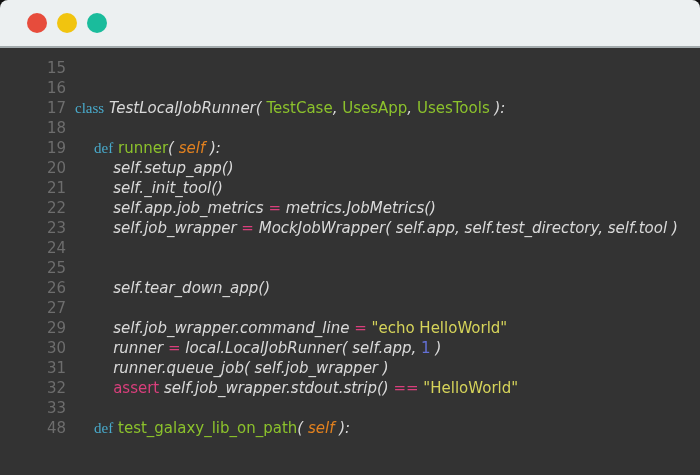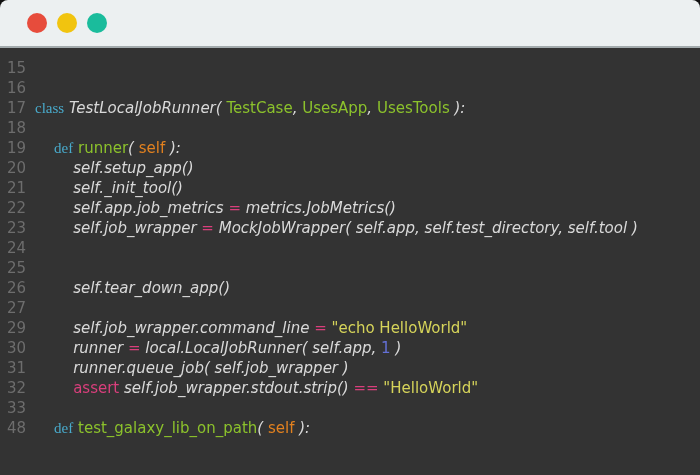--- a/index.html
+++ b/index.html
@@ -33,20 +33,21 @@
   .dot.close    { background: var(--traffic_close, #e74c3c); }
   .dot.minimize { background: var(--traffic_minimize, #f1c40f); }
   .dot.maximize { background: var(--traffic_maximize, #1abc9c); }
 
   .editor {
     flex: 1 1 auto;
     background: var(--editor_bg, #333333);
     padding-top: 10px;
     overflow: hidden;
     cursor: text;
+    padding-left: 40px;
   }
 
   .code-line {
     display: flex;
     height: 20px;
     line-height: 20px;
     font-size: 15px;
     white-space: pre;
   }
   .line-number {
@@ -58,21 +59,21 @@
     user-select: none;
   }
   .line-code {
     margin-left: 9px;
     color: var(--default_text, #d9d9d9);
     white-space: pre;
   }
   .tok-plain    { color: var(--default_text, #d9d9d9); font-style: italic; }
   .tok-keyword  { color: var(--keyword, #49aacb); font-family: Liberation Serif, serif; }
   .tok-defname  { color: var(--defname, #8cc22c); }
-  .tok-selfparam{ color: var(--self_param, #e2811f); }
+  .tok-selfparam{ color: var(--self_param, #e2811f); font-style: italic; }
   .tok-operator { color: var(--operator, #d93f7c); }
   .tok-string   { color: var(--string, #d6d45a); }
   .tok-number   { color: var(--number, #6470d6); }
 </style>
 </head>
 <body>
 
 <div class="window">
   <div class="titlebar">
     <div class="dot close"></div>

